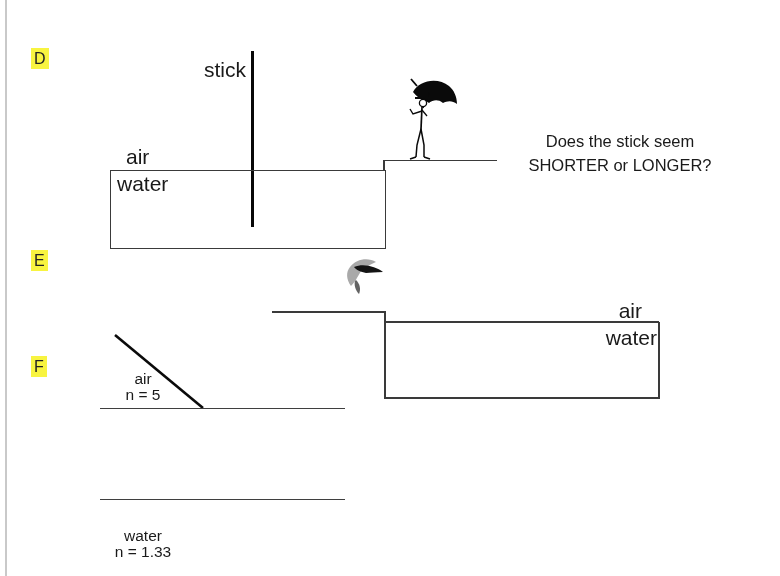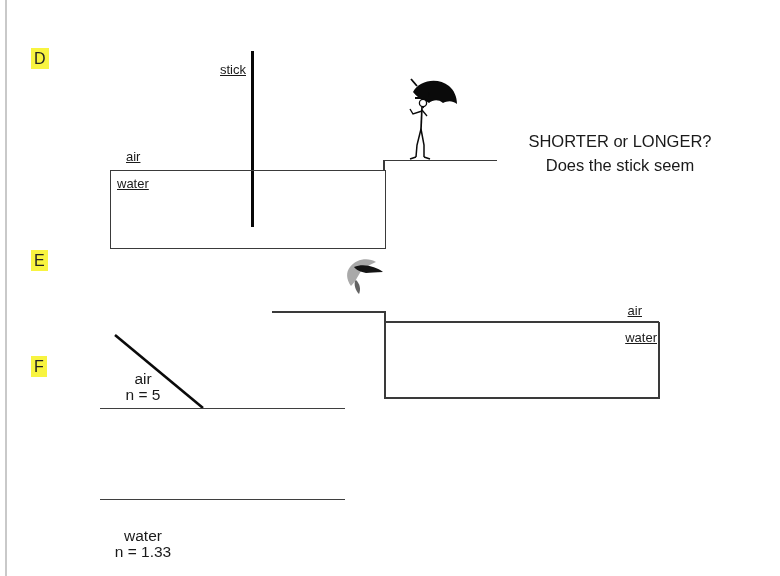--- a/index.html
+++ b/index.html
@@ -6,21 +6,21 @@
   .page{
     position:relative;width:780px;height:576px;background:#ffffff;overflow:hidden;
     font-family:"Liberation Sans", sans-serif;color:#1a1a1a;
   }
   .abs{position:absolute;}
   .page-left-border{left:5px;top:0;width:1.5px;height:576px;background:#c9c9c9;}
   .hl{
     background:#f8f440;color:#222;font-size:16px;line-height:19px;
     padding:1px 3px;font-weight:500;
   }
-  .txt{font-size:13px;line-height:17px;white-space:nowrap;text-decoration:underline;}
+  .txt{font-size:21px;line-height:17px;white-space:nowrap;}
   .line{background:#3a3a3a;}
   
   .label-d{left:31px;top:48px;}
   .stick-label{left:199px;top:61px;width:47px;text-align:right;}
   .stick-line{left:251px;top:51px;width:3px;height:176px;background:#070707;}
   .tank-d{left:110px;top:170px;width:276px;height:79px;border:1.6px solid #3a3a3a;box-sizing:border-box;}
   .tank-d-wall-ext{left:383.4px;top:160px;width:1.6px;height:11px;}
   .ledge-d{left:383.4px;top:159.6px;width:114px;height:1.6px;}
   .air-d{left:126px;top:148px;}
   .water-d{left:117px;top:175px;}
@@ -85,22 +85,22 @@
     <path d="M26,33 L31,39" stroke="#0a0a0a" stroke-width="1.3" fill="none"></path>
 
     <path d="M25,52 L21,68 L20,80" stroke="#0a0a0a" stroke-width="1.5" fill="none"></path>
     <path d="M25,52 L28,68 L28,80" stroke="#0a0a0a" stroke-width="1.5" fill="none"></path>
 
     <path d="M20,80 L14,82" stroke="#0a0a0a" stroke-width="1.6" fill="none"></path>
     <path d="M28,80 L34,82" stroke="#0a0a0a" stroke-width="1.6" fill="none"></path>
   </svg>
 
   <div class="abs question">
+    <div>Does the stick seem</div>
     <div>SHORTER or LONGER?</div>
-    <div>Does the stick seem</div>
   </div>
 
   <span class="abs hl label-e">E</span>
 
   <svg class="abs bird-svg" width="46" height="42" viewBox="0 0 46 42">
     <path d="M8,12 C14,4 26,2 34,7 C28,10 23,12 20,14 C16,22 12,28 9,31 C4,24 4,17 8,12 Z" fill="#9a9a9a" opacity="0.85"></path>
     <path d="M12,12 C22,8 34,12 41,17 C34,17 28,18 24,18 C19,17 14,15 12,12 Z" fill="#141414"></path>
     <path d="M14,25 C18,29 19,34 17,39 C13,35 12,29 13,26 Z" fill="#3c3c3c" opacity="0.8"></path>
   </svg>
 

